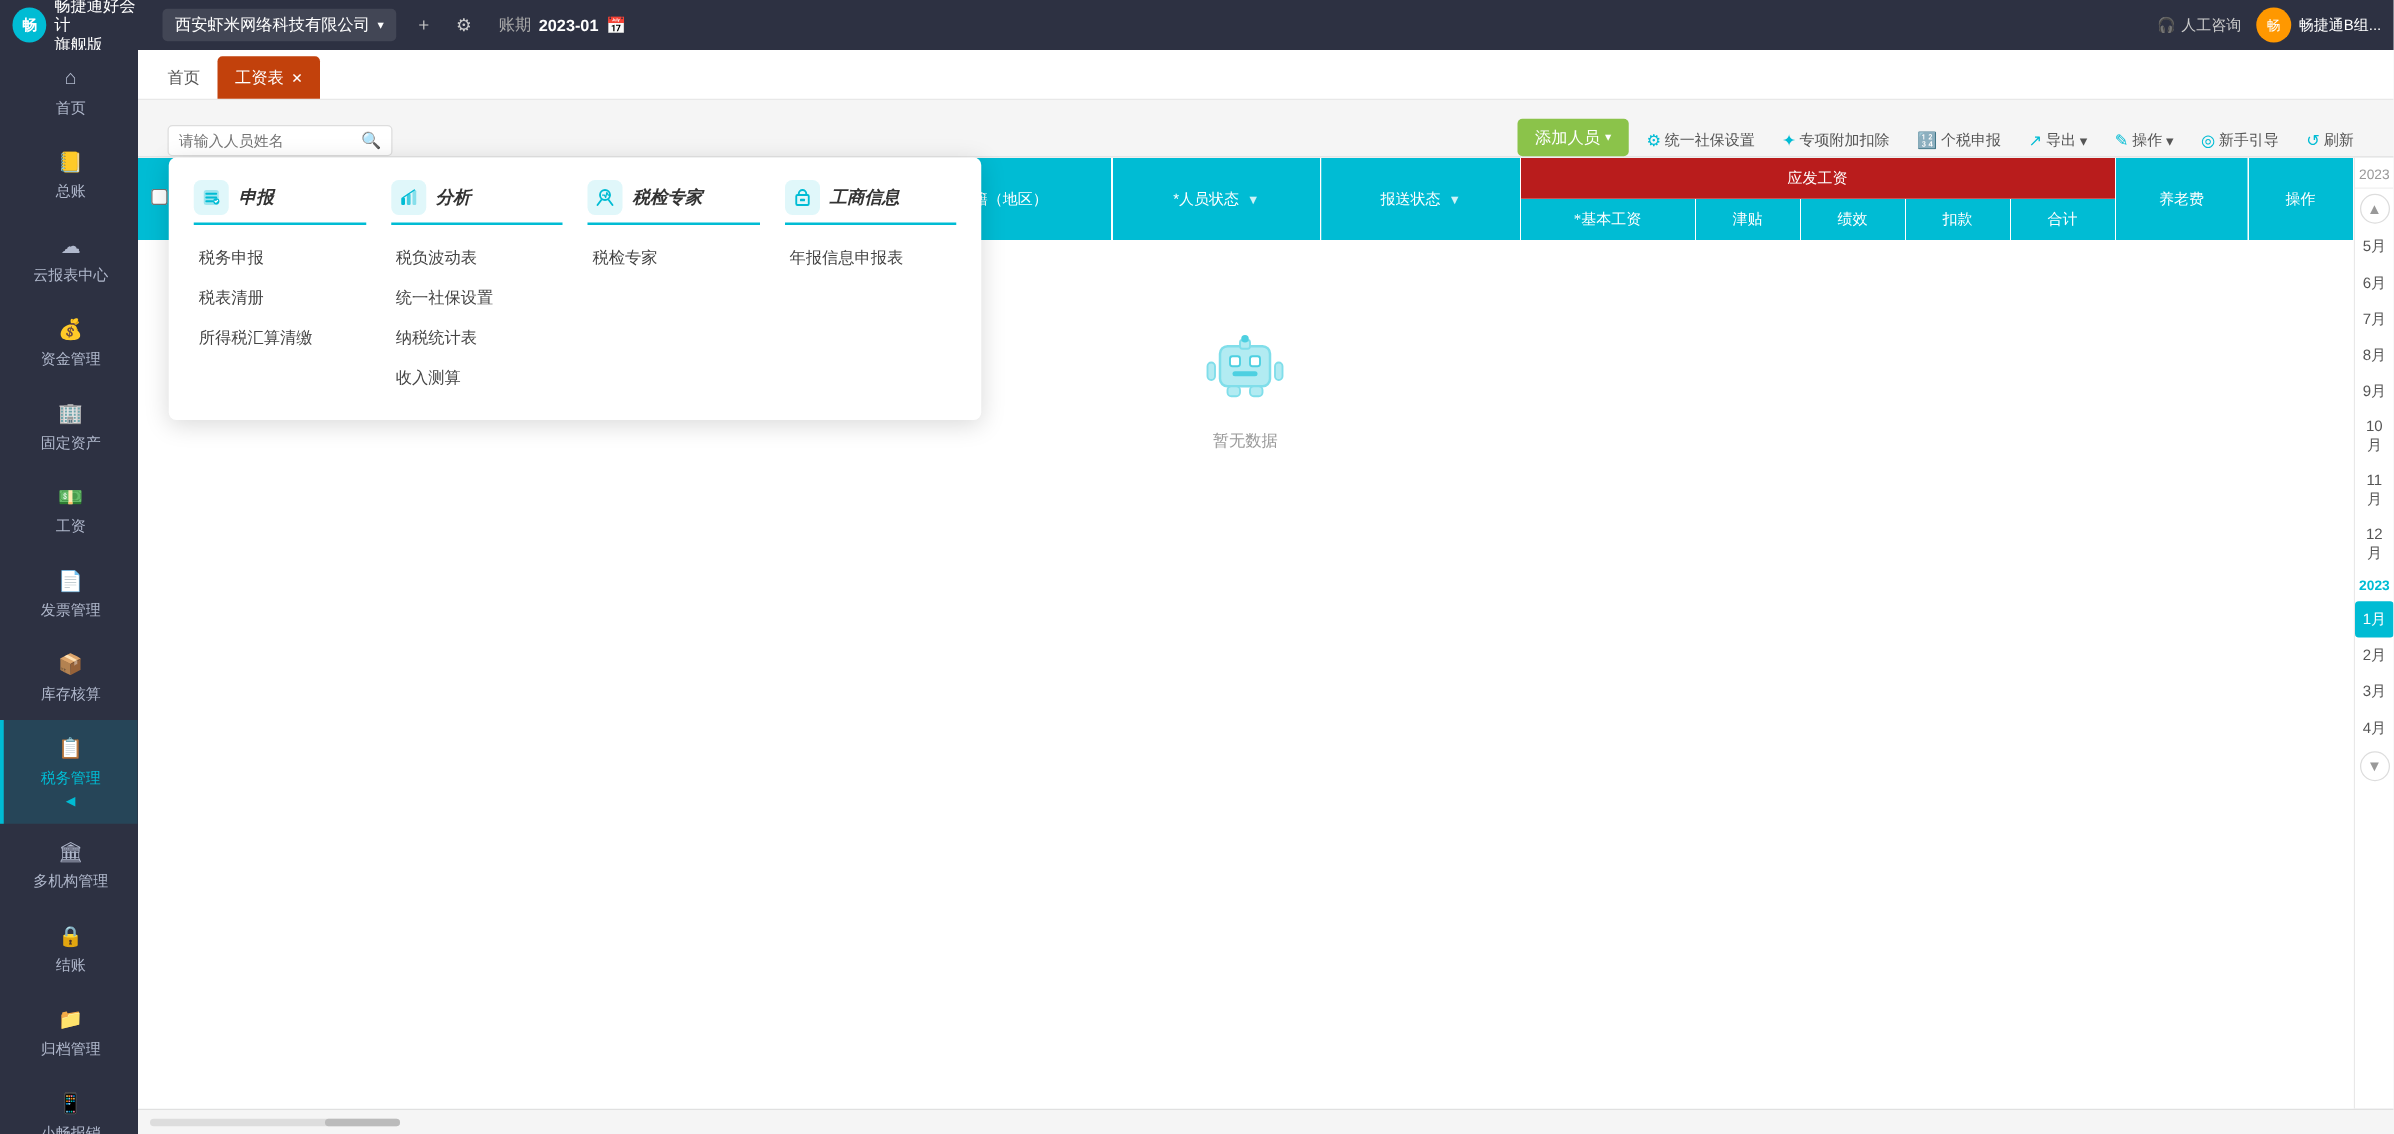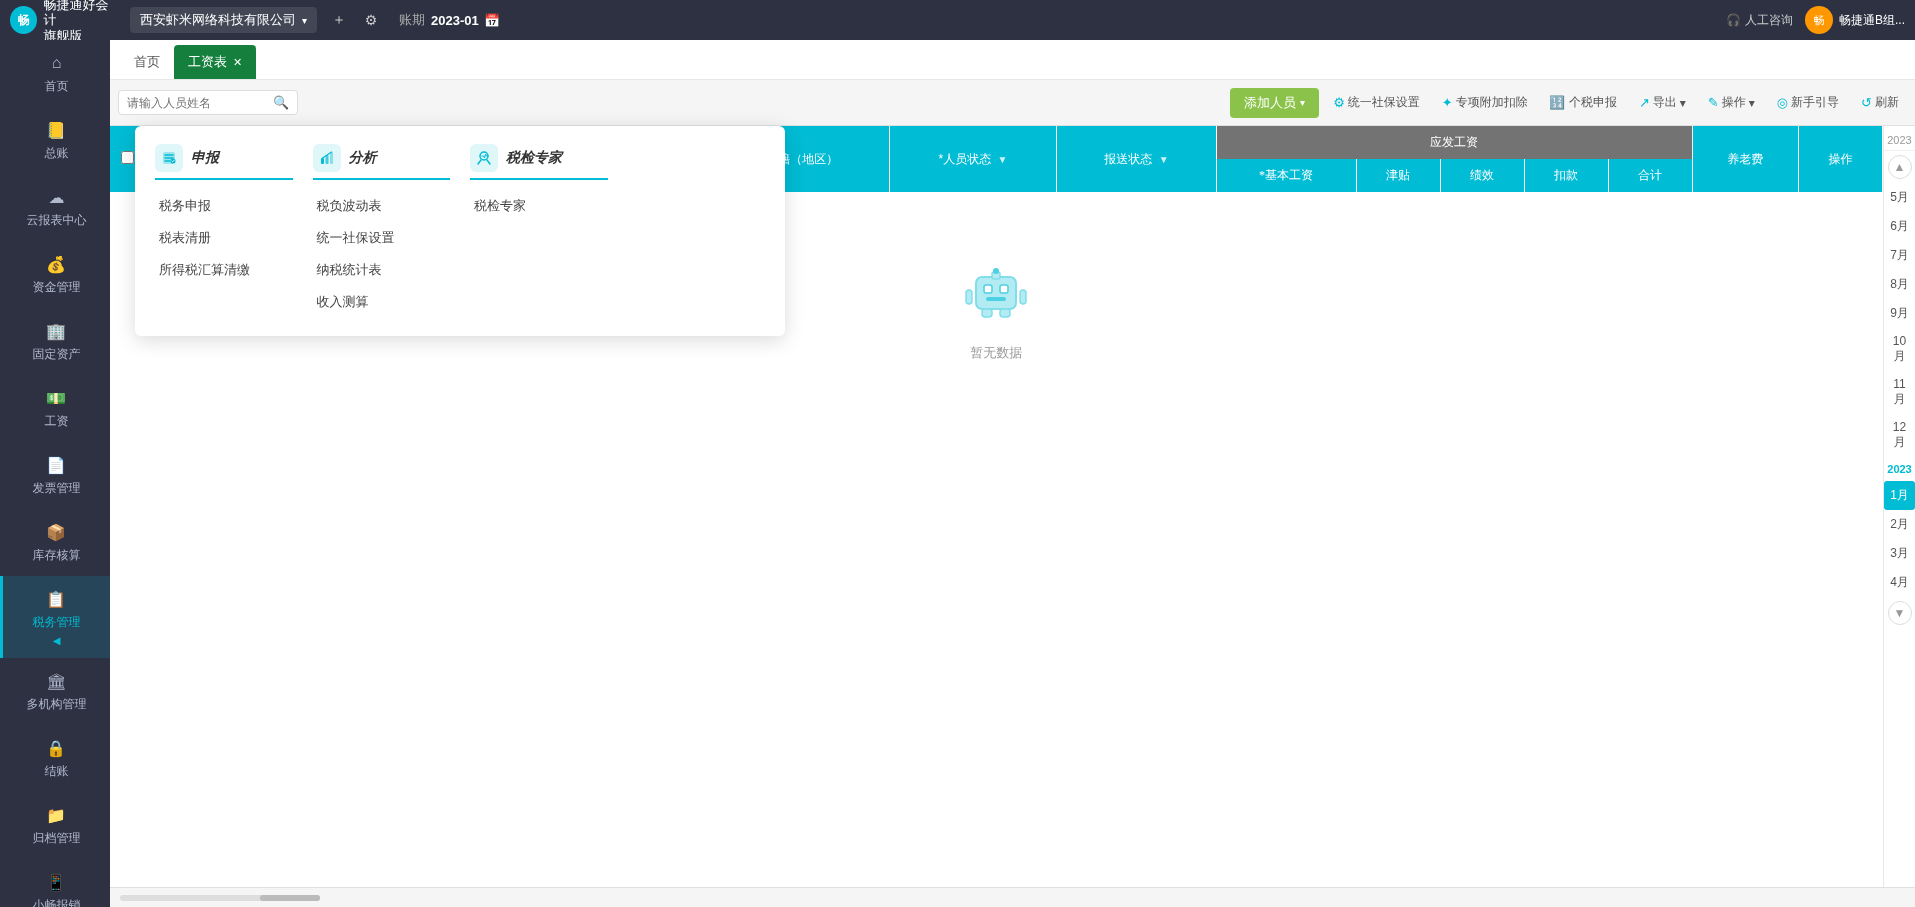--- a/index.html
+++ b/index.html
@@ -129,33 +129,33 @@
     }
     .tab {
       padding: 8px 14px;
       font-size: 13px;
       cursor: pointer;
       color: #555;
       border-radius: 4px 4px 0 0;
       display: flex; align-items: center; gap: 6px;
     }
     .tab.active {
-      background: #15803d;
+      background: #c2410c;
       color: #fff;
     }
     .tab .close-icon { font-size: 11px; cursor: pointer; }
     .tab-home { color: #555; }
 
     
     .toolbar {
       height: 46px;
       background: #f5f5f5;
       border-bottom: 1px solid #e0e0e0;
-      display: flex; align-items: center;
-      padding: 0 8px;
+      display: flex; align-items: flex-end;
+      padding: 0 24px;
       gap: 6px;
       flex-shrink: 0;
     }
     .search-input-wrap {
       display: flex; align-items: center;
       border: 1px solid #ddd;
       border-radius: 4px;
       background: #fff;
       padding: 4px 8px;
       gap: 6px;
@@ -506,21 +506,21 @@
                 <th rowspan="2">工号</th>
                 <th rowspan="2">
                   <span>⇅</span> *姓名
                 </th>
                 <th rowspan="2">*部门</th>
                 <th rowspan="2">*证据类型</th>
                 <th rowspan="2">*证据号码</th>
                 <th rowspan="2">国籍（地区）</th>
                 <th rowspan="2">*人员状态 <span class="filter-icon">▼</span></th>
                 <th rowspan="2">报送状态 <span class="filter-icon">▼</span></th>
-                <th colspan="5" style="background:#737373;color:#fff;text-align:center;">应发工资</th>
+                <th colspan="5" style="background:#b91c1c;color:#fff;text-align:center;">应发工资</th>
                 <th rowspan="2">养老费</th>
                 <th rowspan="2">操作</th>
               </tr>
               <tr>
                 <th class="th-group-sub">*基本工资</th>
                 <th class="th-group-sub">津贴</th>
                 <th class="th-group-sub">绩效</th>
                 <th class="th-group-sub">扣款</th>
                 <th class="th-group-sub">合计</th>
               </tr>
@@ -617,20 +617,33 @@
                 <circle cx="8" cy="6" r="4" stroke="#00bcd4" stroke-width="1.5" fill="none"></circle>
                 <path d="M5 10l-3 4M11 10l3 4" stroke="#00bcd4" stroke-width="1.5" stroke-linecap="round"></path>
                 <path d="M6 6h1.5l1 2 1-4 1 2H12" stroke="#00bcd4" stroke-width="1" stroke-linecap="round" stroke-linejoin="round"></path>
               </svg>
             </div>
             <span>税检专家</span>
           </div>
           <a class="dropdown-item">税检专家</a>
         </div>
 
+        <div class="dropdown-section">
+          <div class="dropdown-section-header 工商信息">
+            <div class="section-icon blue">
+              <svg width="16" height="16" viewBox="0 0 16 16" fill="none">
+                <rect x="3" y="6" width="10" height="8" rx="1" stroke="#00bcd4" stroke-width="1.5" fill="none"></rect>
+                <path d="M5 6V5a3 3 0 016 0v1" stroke="#00bcd4" stroke-width="1.5" fill="none"></path>
+                <rect x="6" y="9" width="4" height="2" rx="0.5" fill="#00bcd4"></rect>
+              </svg>
+            </div>
+            <span>工商信息</span>
+          </div>
+          <a class="dropdown-item">年报信息申报表</a>
+        </div>
       </div>
 
       <div style="height:20px; background:#f5f5f5; border-top:1px solid #e0e0e0; display:flex; align-items:center; padding:0 10px;">
         <div style="width:200px; height:6px; background:#ddd; border-radius:3px; position:relative;">
           <div style="width:60px; height:6px; background:#bbb; border-radius:3px; margin-left:140px;"></div>
         </div>
       </div>
     </div>
   </div>
 </div>

